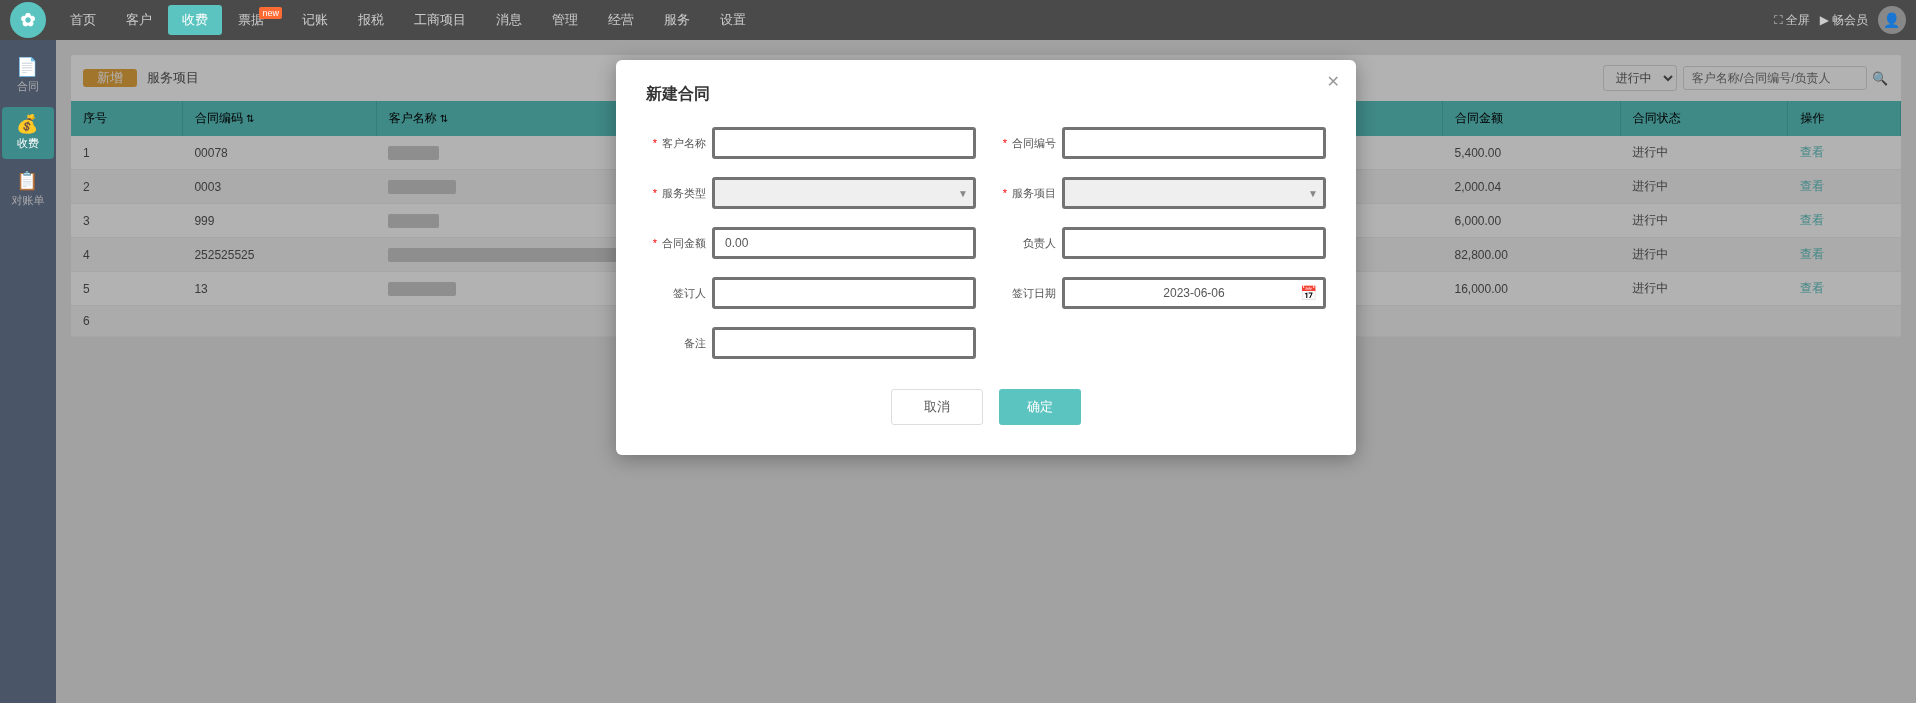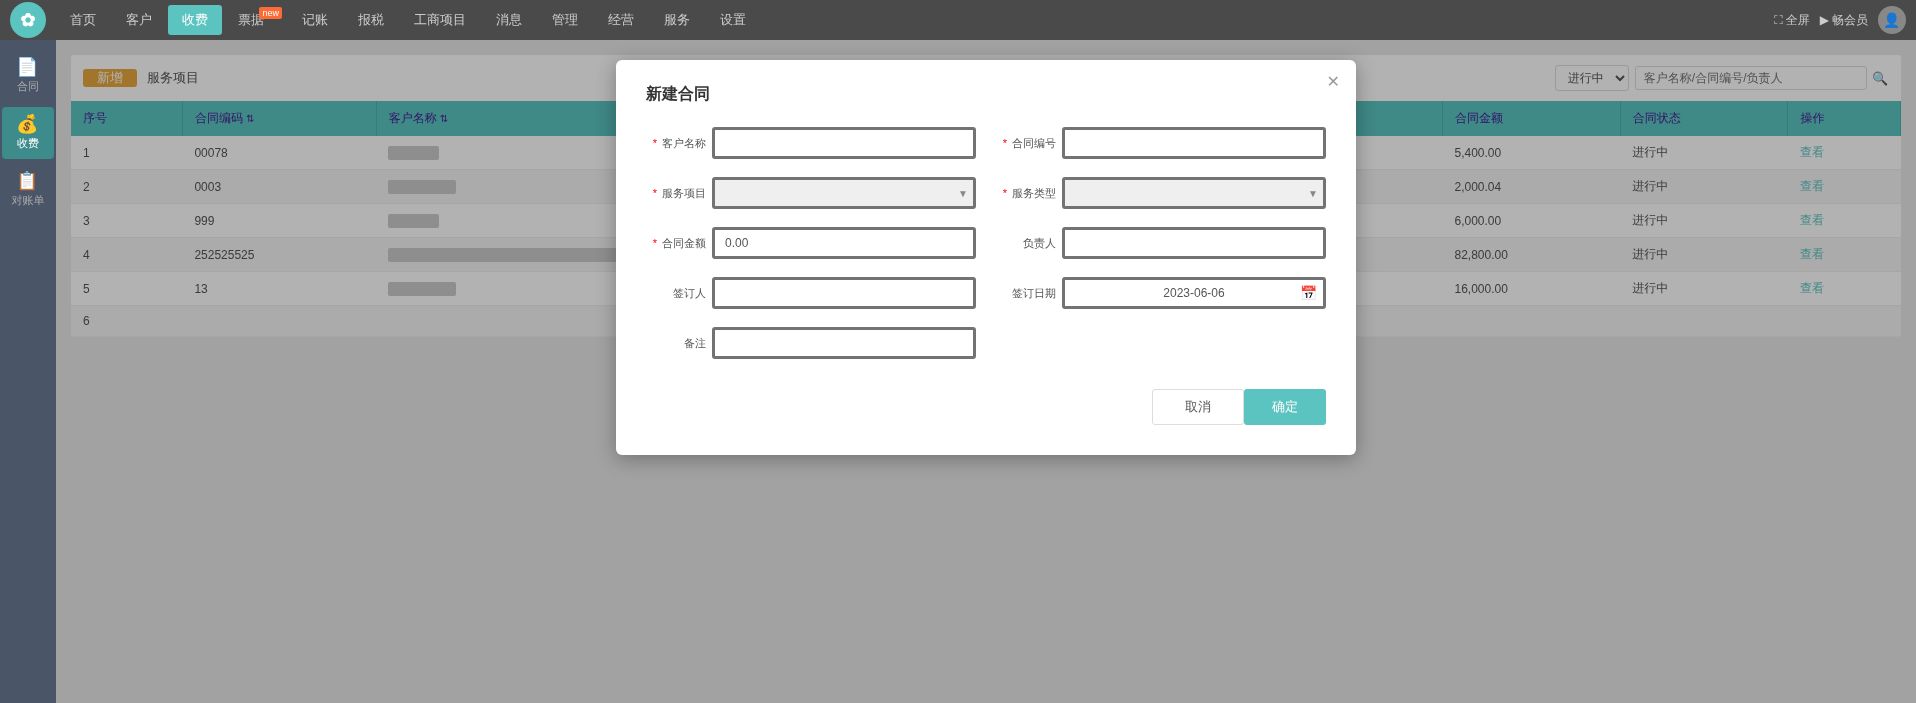--- a/index.html
+++ b/index.html
@@ -162,35 +162,35 @@
       border-radius: 3px;
       font-size: 12px;
       color: #555;
       background: white;
     }
     .search-box {
       border: 1px solid #ddd;
       padding: 4px 8px;
       border-radius: 3px;
       font-size: 12px;
-      width: 232px;
+      width: 184px;
     }
     .search-icon-btn {
       cursor: pointer;
       color: #888;
     }
 
     
     .data-table {
       width: 100%;
       border-collapse: collapse;
     }
     .data-table thead tr {
       background: #5bc4c0;
-      color: #4c1d95;
+      color: #000000;
     }
     .data-table thead th {
       padding: 9px 12px;
       text-align: left;
       font-size: 12px;
       font-weight: normal;
       border-right: 1px solid #4ab5b0;
     }
     .data-table tbody tr:nth-child(even) { background: #f5f5f5; }
     .data-table tbody tr:nth-child(odd) { background: white; }
@@ -300,21 +300,22 @@
       position: absolute;
       right: 8px;
       top: 50%;
       transform: translateY(-50%);
       color: #aaa;
       font-size: 14px;
       cursor: pointer;
     }
     .modal-footer {
       display: flex;
-      justify-content: flex-end;
+      justify-content: center;
+      gap: 16px;
       margin-top: 30px;
     }
     .btn-cancel {
       background: white;
       color: #555;
       border: 1px solid #ddd;
       padding: 8px 32px;
       border-radius: 3px;
       cursor: pointer;
       font-size: 13px;
@@ -502,32 +503,32 @@
               <span>合同编号</span>
             </label>
             <input type="text" style="">
           </div>
         </div>
 
         <div class="form-row">
           <div class="form-field">
             <label>
               <span class="required">*</span>
-              <span>服务项目</span>
+              <span>服务类型</span>
             </label>
             <div class="select-wrap">
               <select>
                 <option value=""></option>
               </select>
             </div>
           </div>
           <div class="form-field">
             <label>
               <span class="required">*</span>
-              <span>服务类型</span>
+              <span>服务项目</span>
             </label>
             <div class="select-wrap">
               <select>
                 <option value=""></option>
               </select>
             </div>
           </div>
         </div>
 
         <div class="form-row">

